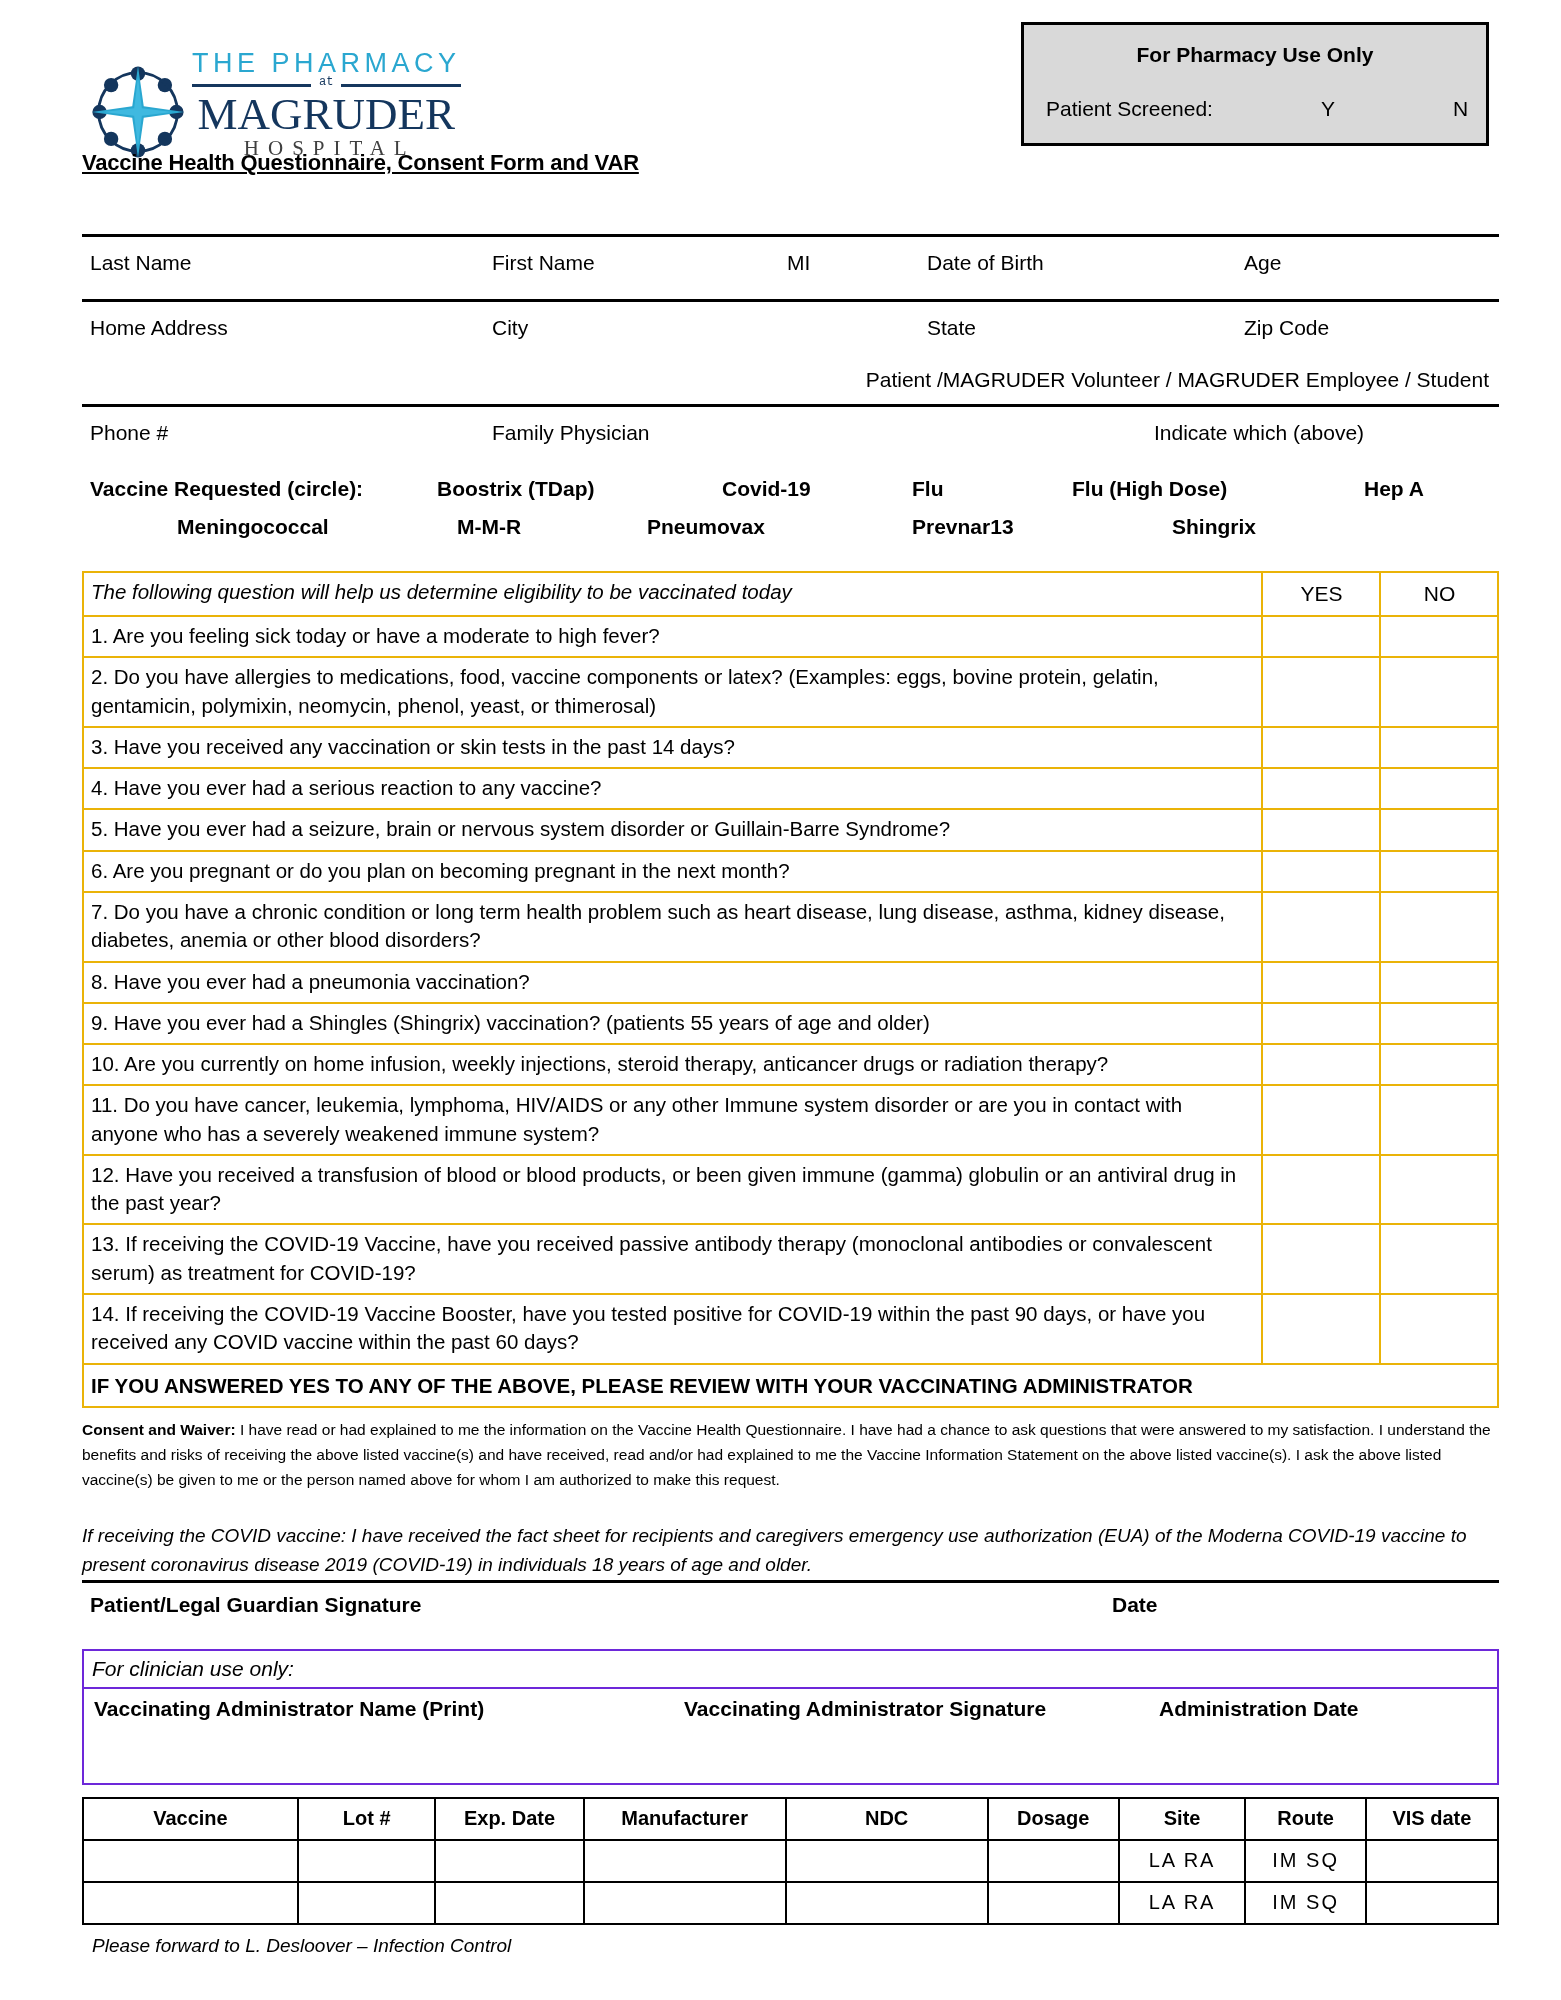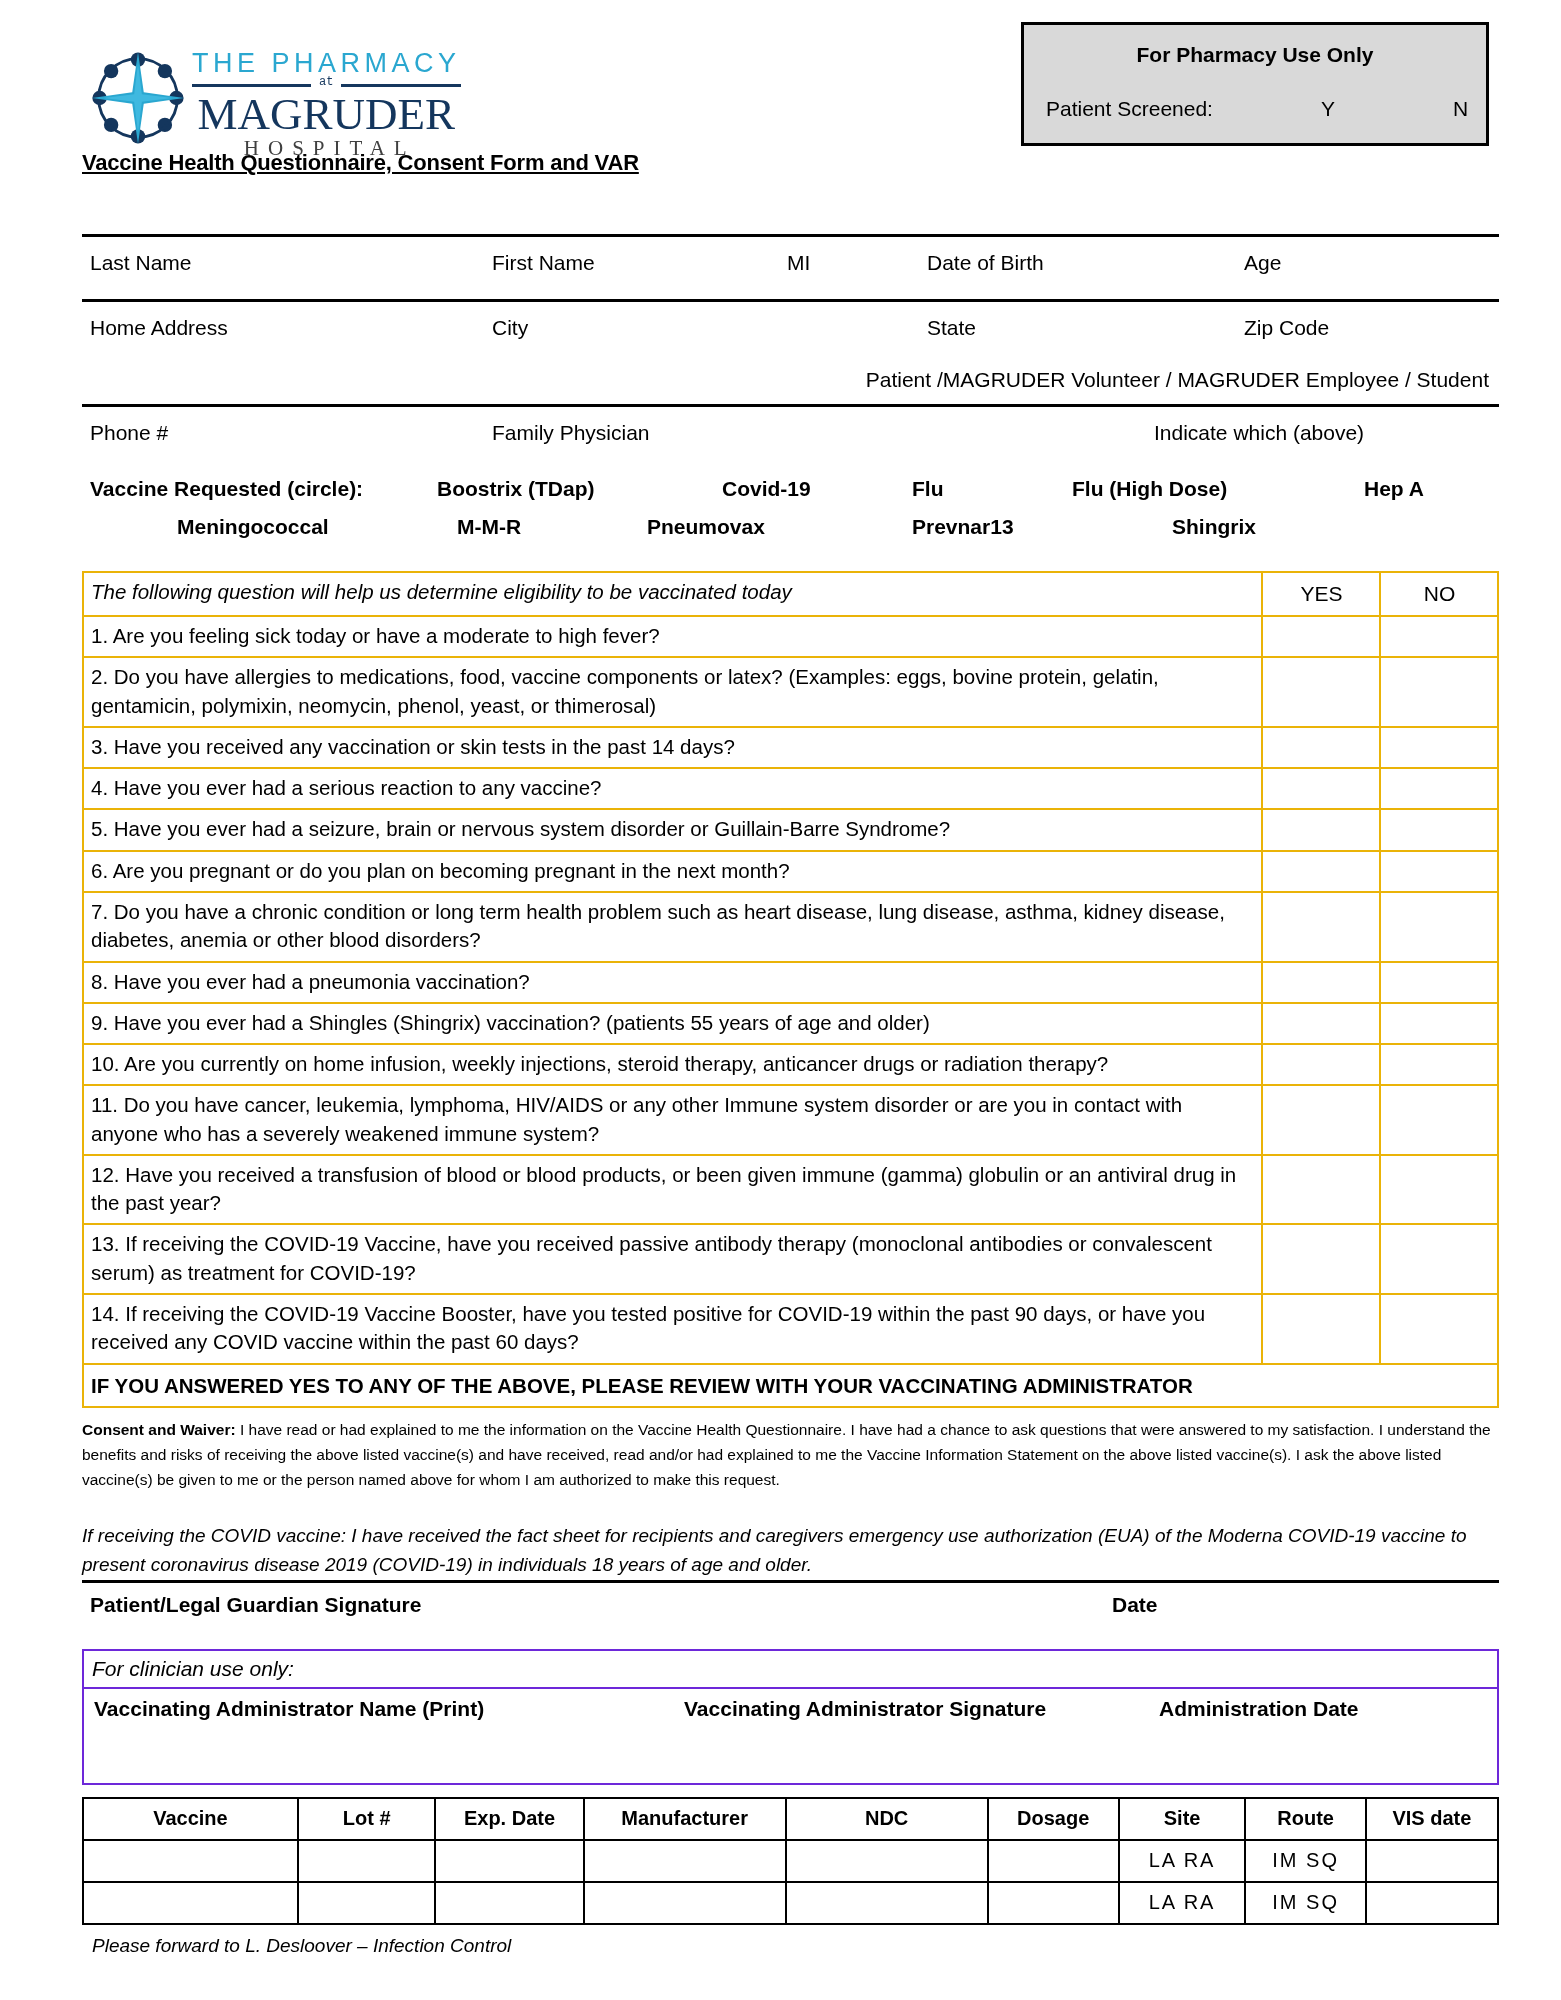--- a/index.html
+++ b/index.html
@@ -24,21 +24,21 @@
   
   .header-row {
     position: relative;
     height: 170px;
   }
   .logo-block {
     position: absolute;
     left: 8px;
     top: 28px;
     display: flex;
-    align-items: flex-start;
+    align-items: flex-end;
   }
   .logo-mark {
     width: 96px;
     height: 96px;
     flex: 0 0 96px;
     position: relative;
   }
   .logo-words {
     margin-left: 6px;
     text-align: center;

